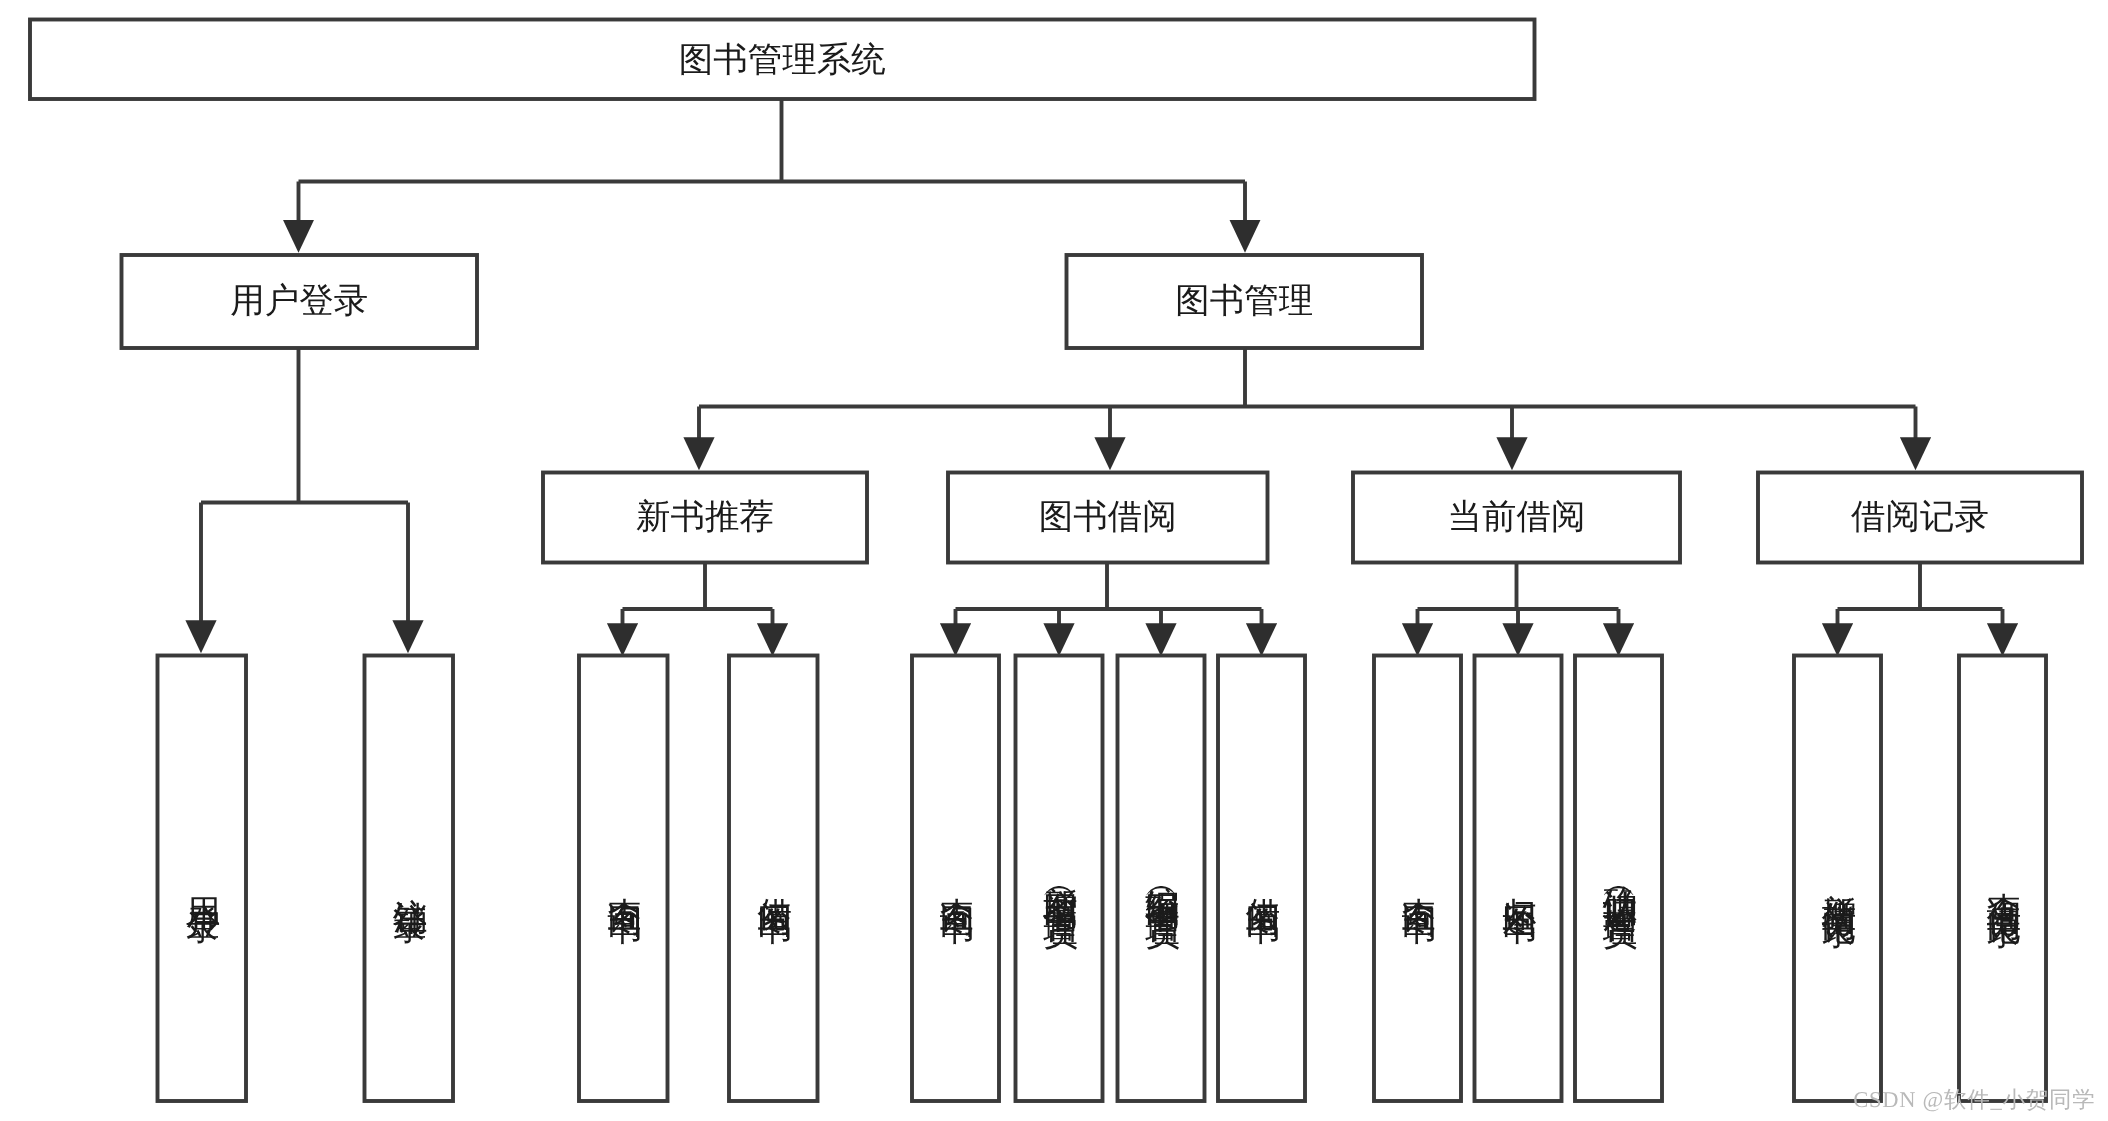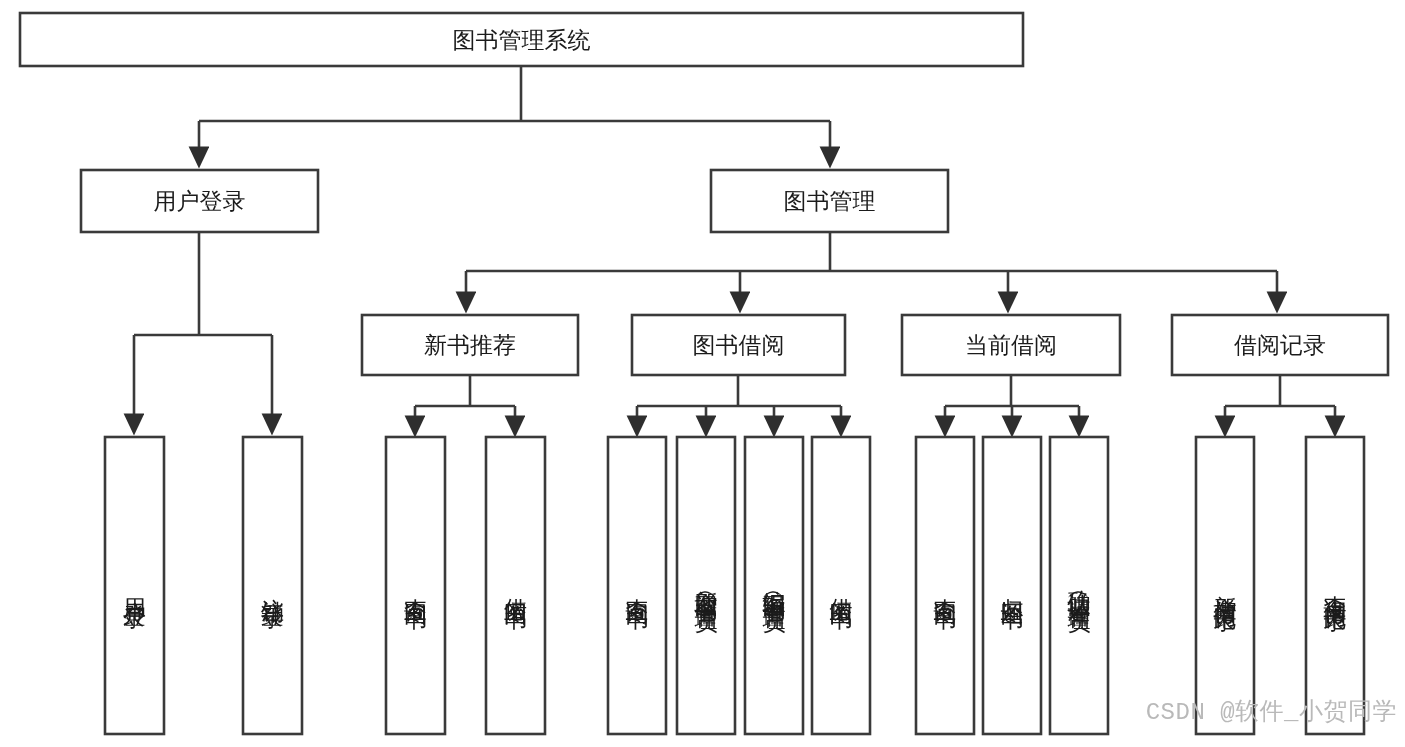--- a/index.html
+++ b/index.html
@@ -55,23 +55,23 @@
     color: #1b1b1b;
     display: flex;
     align-items: center;
     justify-content: center;
     white-space: nowrap;
     pointer-events: none;
   }
   .watermark {
     position: absolute;
     right: 8px;
-    bottom: 20px;
-    font-family: Liberation Mono, monospace;
-    font-size: 24px;
+    bottom: 4px;
+    font-family: Liberation Serif, serif;
+    font-size: 15px;
     color: #b9b9b9;
     letter-spacing: 0.5px;
     white-space: nowrap;
   }
 </style>
 </head>
 <body>
 
 <svg id="diagram" viewBox="0 0 1405 747">
   <defs>

